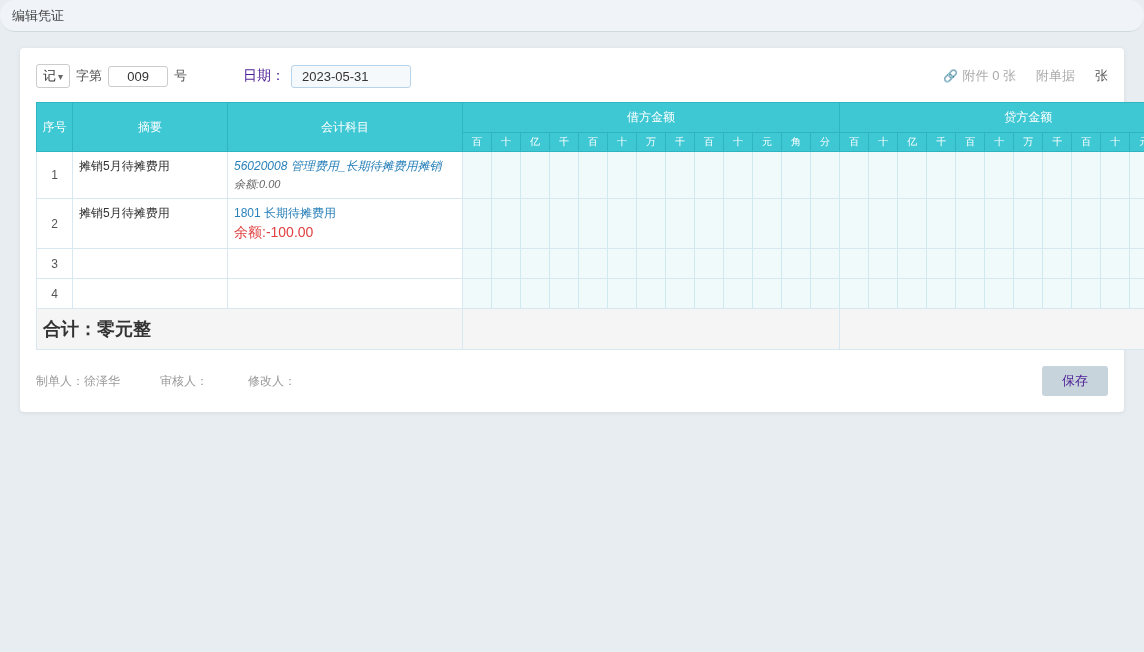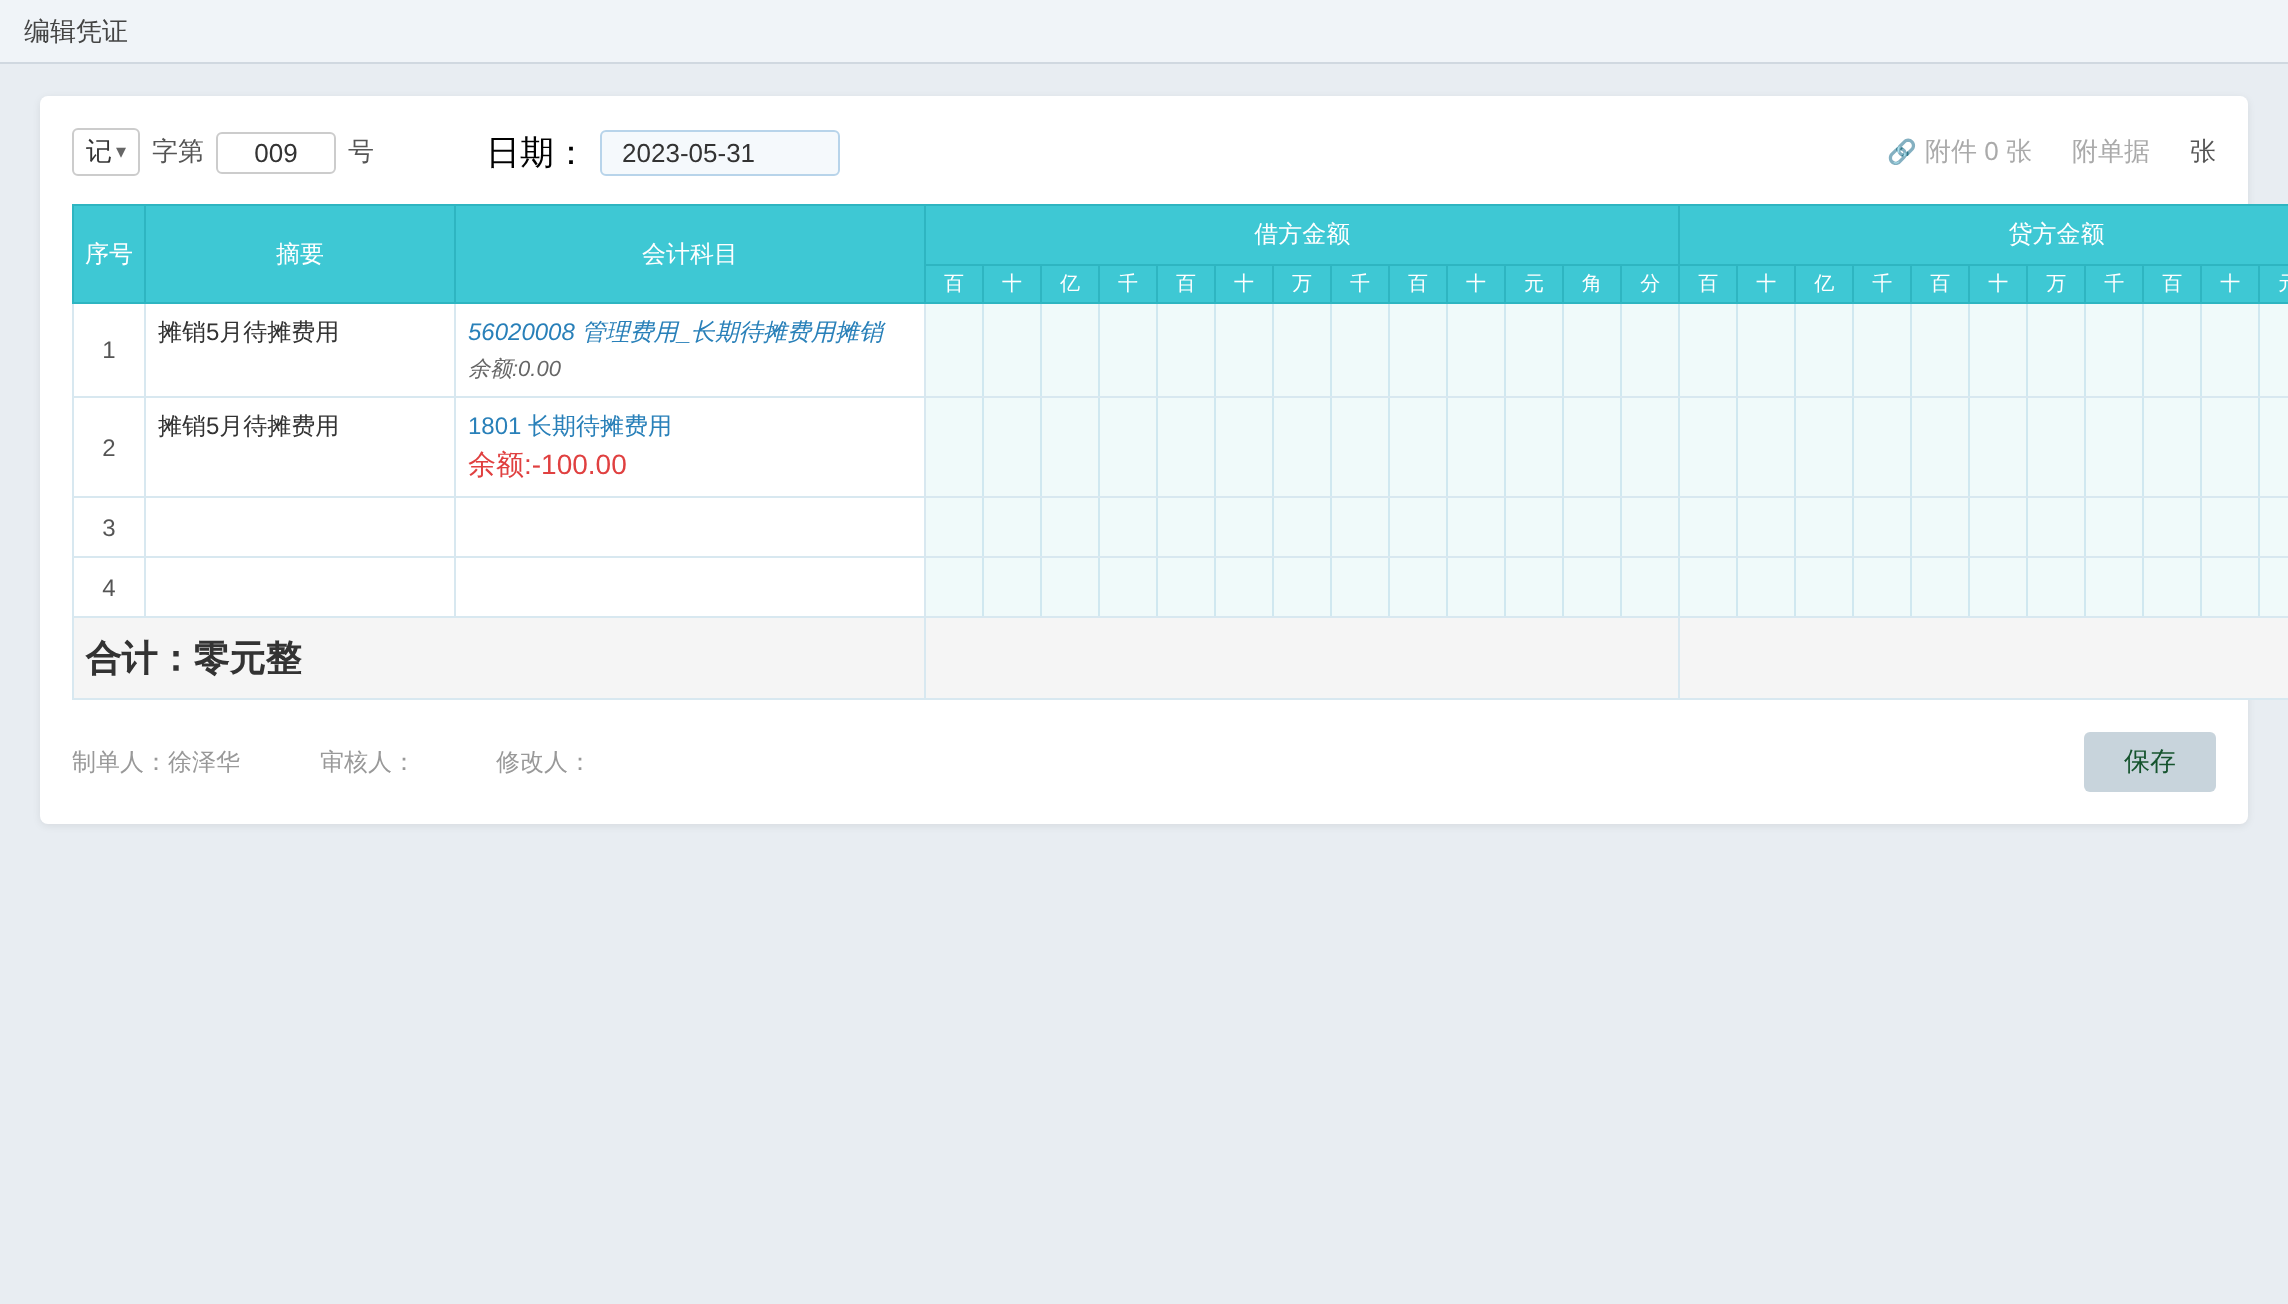--- a/index.html
+++ b/index.html
@@ -13,20 +13,21 @@
     }
     .title-bar {
       background: #f0f4f8;
       border-bottom: 1px solid #d0d8e0;
       padding: 6px 12px;
       font-size: 13px;
       color: #444;
       height: 32px;
       display: flex;
       align-items: center;
+      border-radius: 15px;
     }
     .main-content {
       background: #e8edf2;
       padding: 16px 20px;
       height: calc(652px - 32px);
       overflow: auto;
     }
     .page-header {
       display: flex;
       justify-content: space-between;
@@ -59,22 +60,22 @@
       align-items: center;
       gap: 16px;
       margin-bottom: 14px;
     }
     .field-group {
       display: flex;
       align-items: center;
       gap: 6px;
     }
     .field-label {
-      color: #000000;
-      font-size: 17px;
+      color: #4c1d95;
+      font-size: 14px;
     }
     .ji-select {
       display: flex;
       align-items: center;
       gap: 2px;
       border: 1px solid #ccc;
       border-radius: 3px;
       padding: 2px 6px;
       background: #fff;
       cursor: pointer;
@@ -165,21 +166,21 @@
       gap: 24px;
     }
     .footer-info {
       display: flex;
       gap: 40px;
       color: #999;
       font-size: 12px;
     }
     .save-btn {
       background: #c8d4dc;
-      color: #14532d;
+      color: #4c1d95;
       border: none;
       border-radius: 3px;
       padding: 6px 20px;
       font-size: 13px;
       cursor: pointer;
       min-width: 60px;
     }
     table.voucher-table {
       table-layout: fixed;
     }

